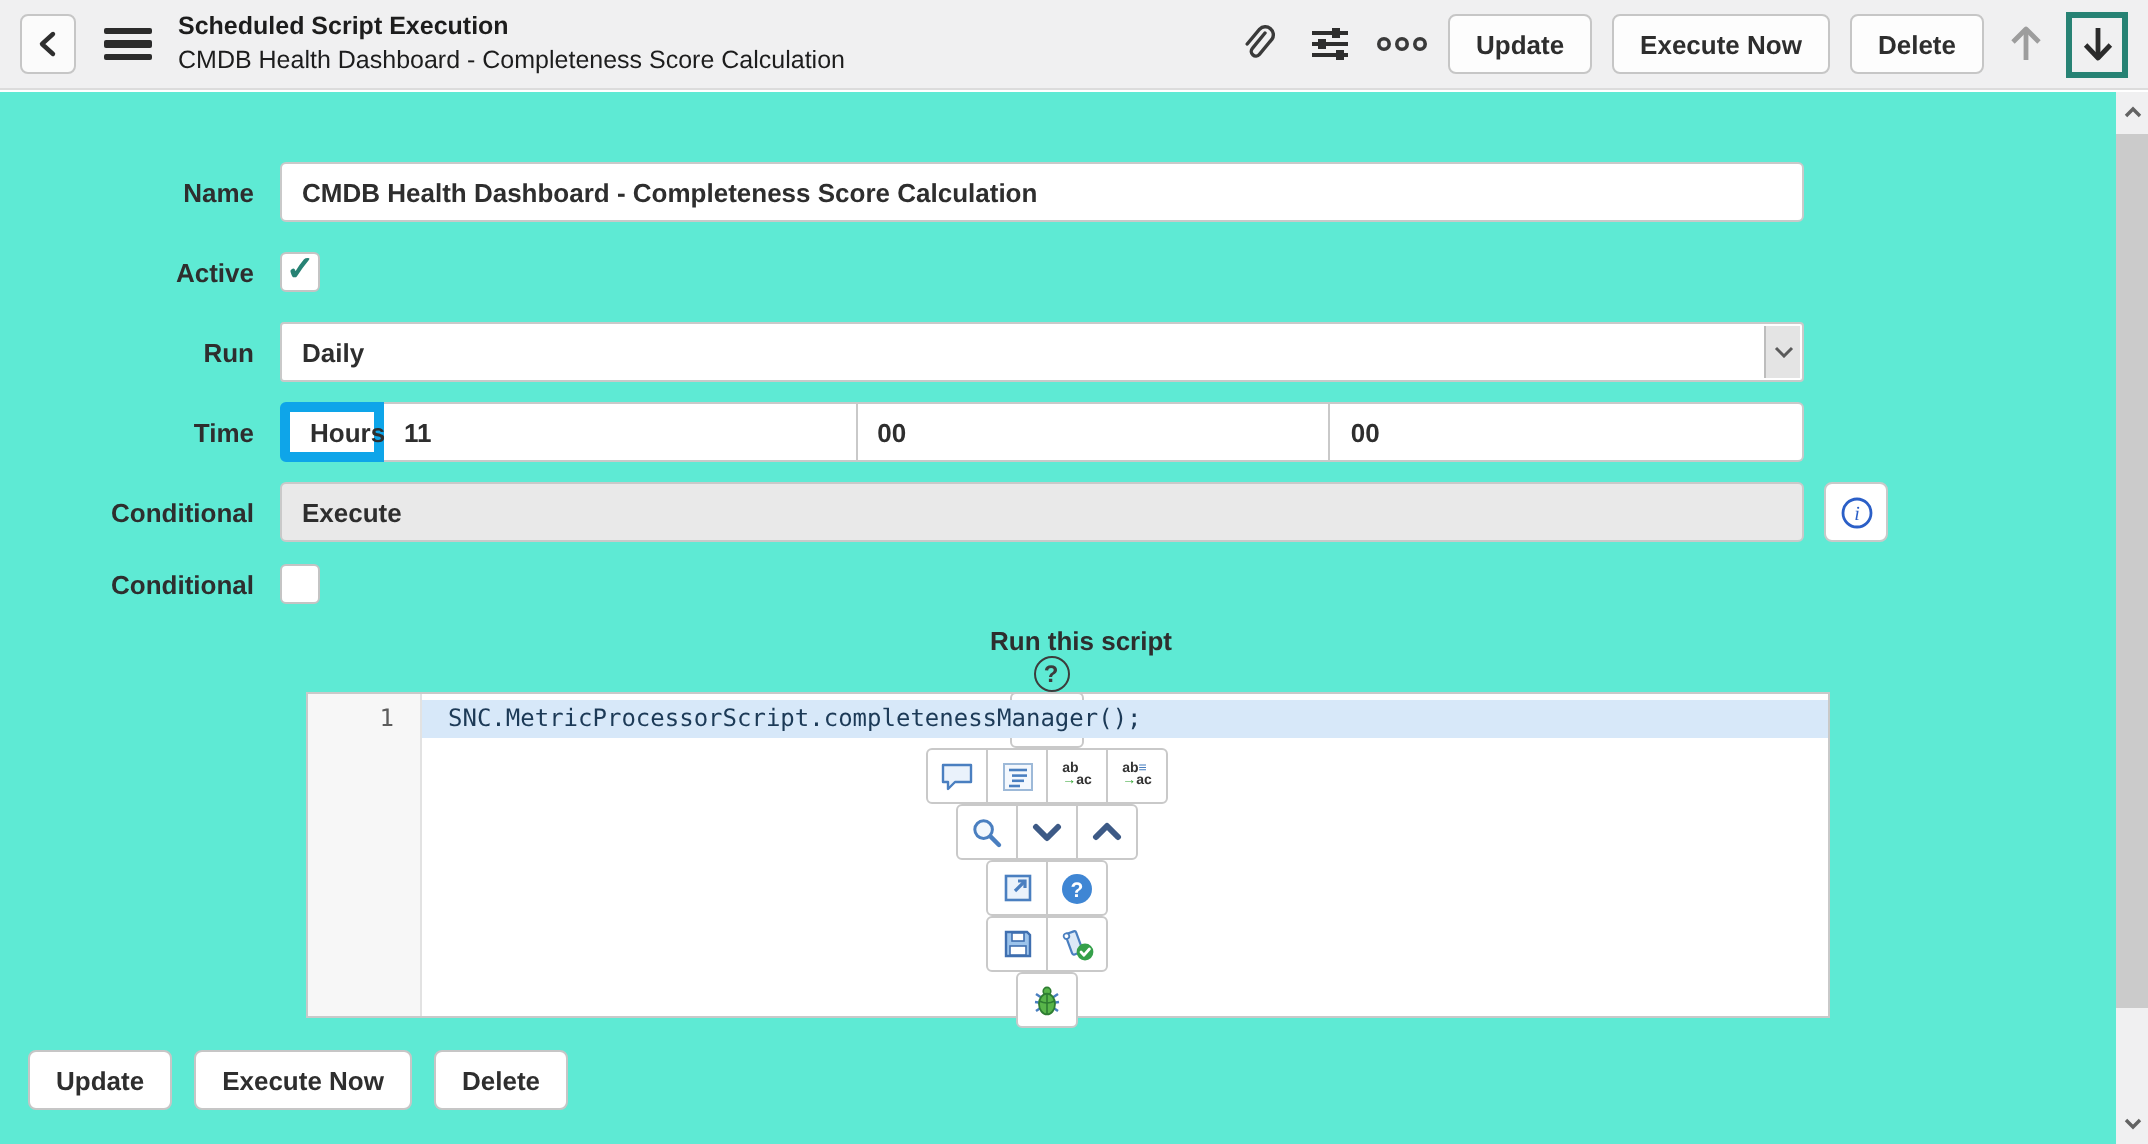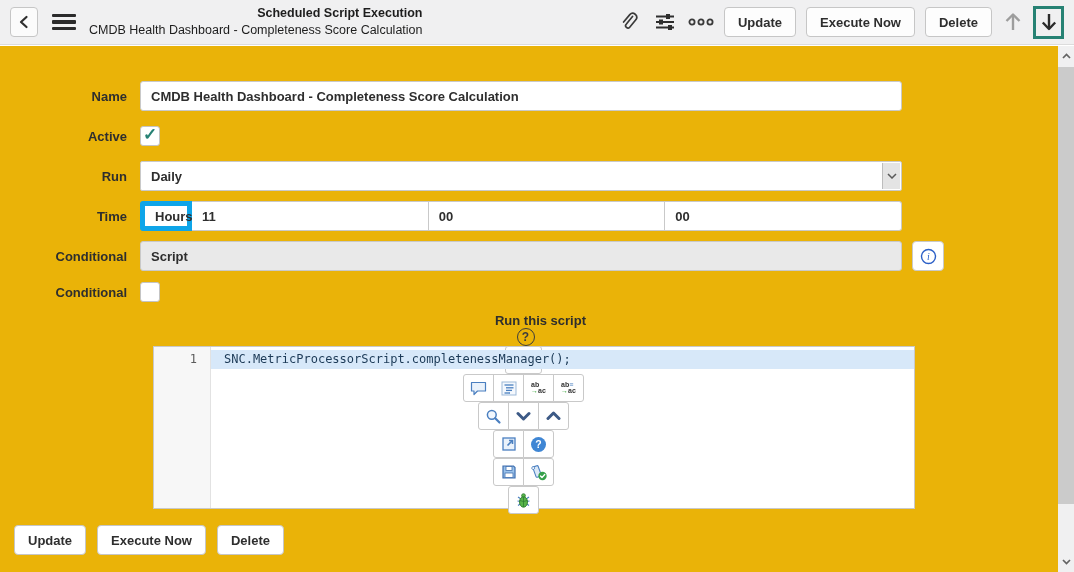--- a/index.html
+++ b/index.html
@@ -6,33 +6,33 @@
   body { font-family:"Liberation Sans", sans-serif; background:#fff; }
   .page { position:relative; width:1074px; height:572px; background:#fff; overflow:hidden; }
 
   
   .header { position:absolute; top:0; left:0; right:0; height:45px; background:#f0f0f1;
             border-bottom:1px solid #dcdcdc; display:flex; align-items:center; padding:0 6px 0 10px; }
   .back-btn { width:28px; height:30px; background:#fbfbfb; border:1px solid #c6c6c6; border-radius:4px;
               display:flex; align-items:center; justify-content:center; cursor:pointer; }
   .hamburger { width:24px; height:17px; margin-left:14px; display:flex; flex-direction:column; justify-content:space-between; cursor:pointer; }
   .hamburger div { height:3.4px; background:#2b2b2b; border-radius:1px; }
-  .titles { margin-left:13px; line-height:1.35;text-align:right; }
+  .titles { margin-left:13px; line-height:1.35; }
   .title { font-size:12.5px; font-weight:bold; color:#1d1d1d; }
   .subtitle { font-size:12.5px; color:#1d1d1d; }
   .spacer { flex:1; }
   .hdr-icon { width:26px; height:26px; display:flex; align-items:center; justify-content:center; cursor:pointer; margin:0 5px; }
   .btn { height:30px; padding:0 13px; background:#fdfdfd; border:1px solid #c6c6c6; border-radius:4px;
          font-family:inherit; font-size:13px; font-weight:600; color:#2e2e2e; cursor:pointer; margin:0 5px; }
   .nav-arrow { width:26px; height:30px; display:flex; align-items:center; justify-content:center; cursor:pointer; margin:0 3px; }
   .nav-down-box { width:31px; height:33px; border:3px solid #278274; background:#f0f0f1;
                   display:flex; align-items:center; justify-content:center; cursor:pointer; margin:0 4px 0 4px; }
 
   
-  .content { position:absolute; top:46px; left:0; right:16px; bottom:0; background:#eab308; }
+  .content { position:absolute; top:46px; left:0; right:16px; bottom:0; background:#5eead4; }
   .form { padding-top:35px; }
   .row { display:flex; align-items:center; height:30px; margin-bottom:10px; }
   .row.cb-row { height:22px; margin-bottom:10px; }
   .lbl { width:140px; text-align:right; padding-right:13px; font-size:13px; font-weight:600; color:#2e2e2e; flex:none; }
   .fieldwrap { width:762px; flex:none; display:flex; align-items:center; height:100%; position:relative; }
   .tinput { width:100%; height:30px; border:1px solid #c9c9c9; border-radius:3px; padding:0 10px;
             font-family:inherit; font-size:13px; font-weight:600; color:#2e2e2e; background:#fff; }
   .checkbox { width:20px; height:20px; background:#fff; border:1px solid #c4c4c4; border-radius:3px;
               position:relative; cursor:pointer; }
   .checkbox.checked::after { content:"✓"; position:absolute; left:2px; top:-3px; font-size:17px;
@@ -195,21 +195,21 @@
             <input class="time-in" type="text" value="00" style="">
             <input class="time-in" type="text" value="00" style="">
           </div>
         </div>
       </div>
 
       <div class="row">
         <div class="lbl">Conditional</div>
         <div class="fieldwrap">
           <div class="readonly-field">
-            <span>Script</span>
+            <span>Execute</span>
           </div>
           <span class="info-btn">
             <svg width="17" height="17" viewBox="0 0 17 17">
               <circle cx="8.5" cy="8.5" r="7" fill="none" stroke="#2b5fc7" stroke-width="1.4"></circle>
               <text x="8.5" y="12.2" text-anchor="middle" font-size="10" font-family="Liberation Serif, serif" font-style="italic" fill="#2b5fc7">i</text>
             </svg>
           </span>
         </div>
       </div>
 

